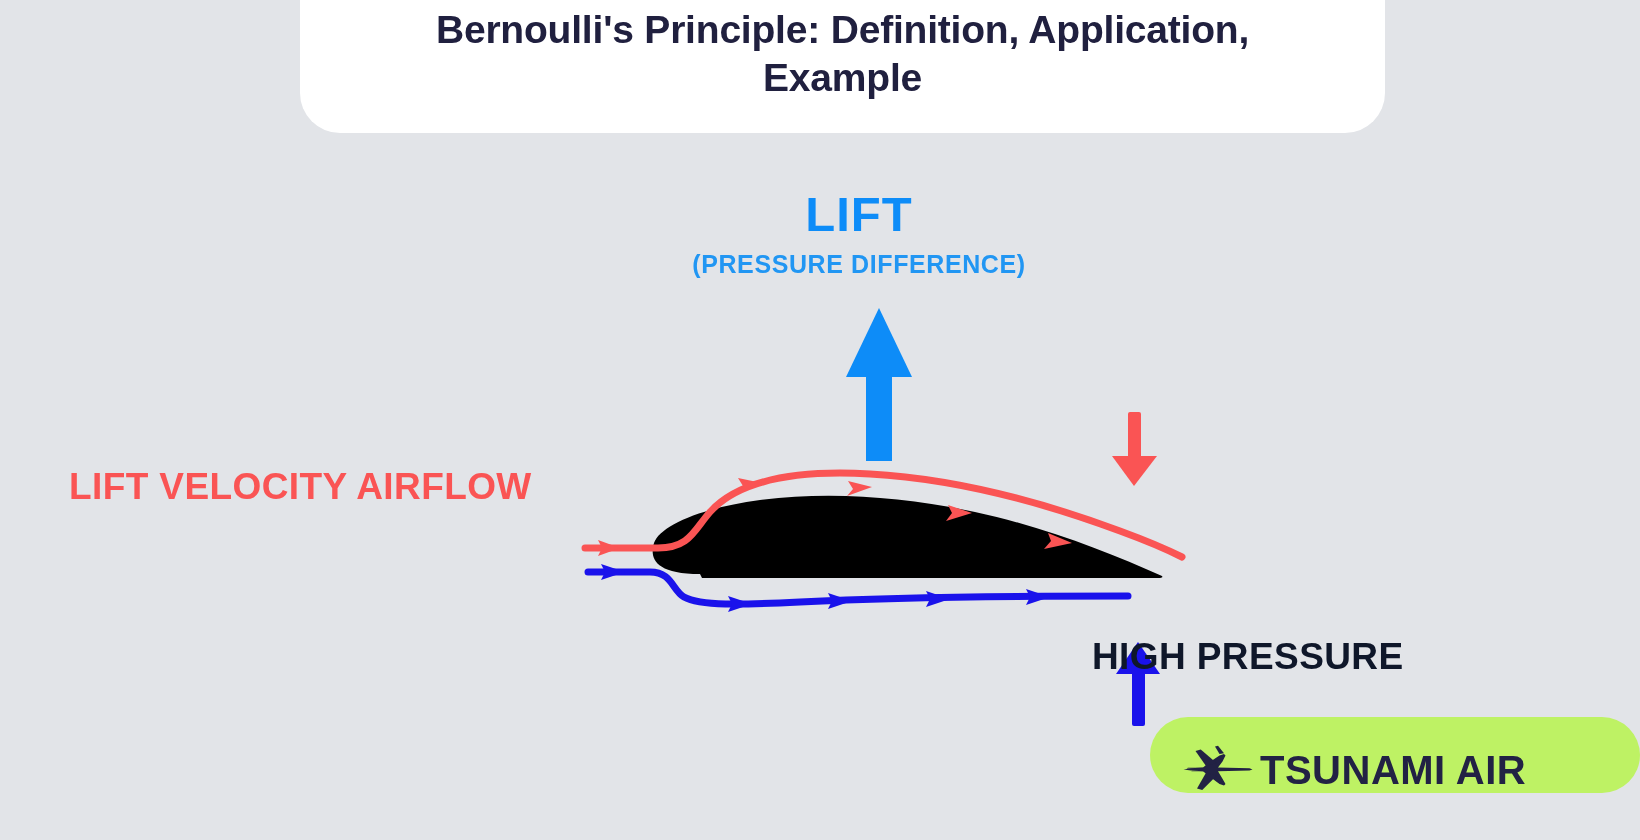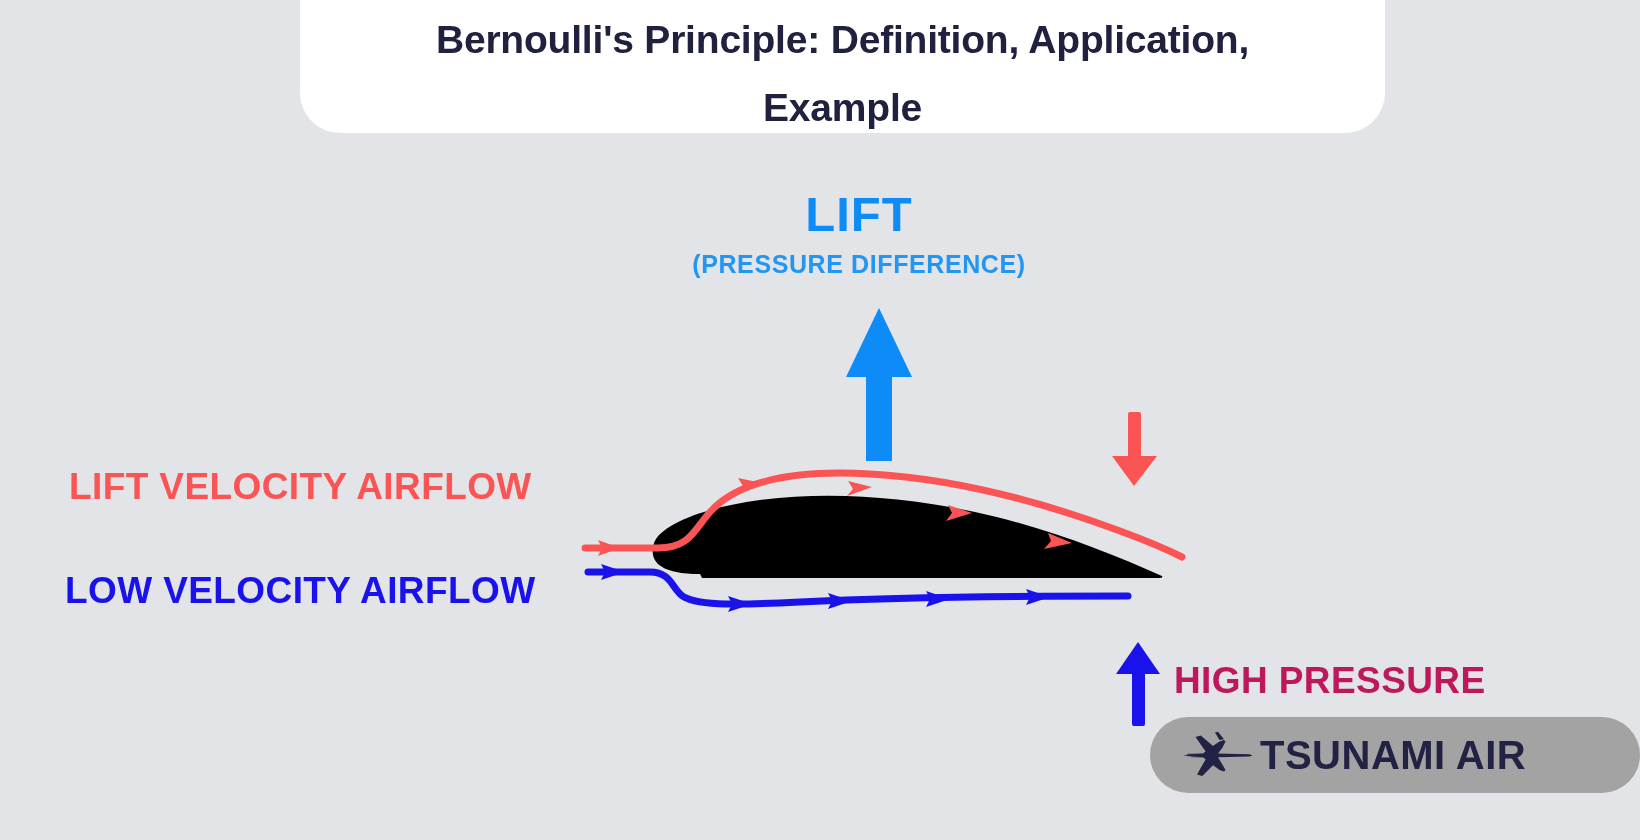--- a/index.html
+++ b/index.html
@@ -19,21 +19,21 @@
     width:1085px; height:173px;
     background:#ffffff;
     border-radius:40px;
     box-sizing:border-box;
     padding:46px 54px 0 54px;
     display:flex;align-items:flex-start;justify-content:center;
   }
   .title-text{
     font-family:"Liberation Sans", sans-serif;
     font-size:39px;
-    line-height:68px;
+    line-height:48px;
     font-weight:700;
     color:#20203f;
     text-align:center;
     letter-spacing:-0.2px;
     max-width:980px;
   }
 
   
   .lbl{position:absolute;white-space:nowrap;font-weight:700;}
 
@@ -54,32 +54,32 @@
   }
   .low-velocity{
     left:65px;top:570px;
     font-size:37px;letter-spacing:0.4px;color:#1a12eb;
   }
   .low-pressure{
     left:1118px;top:418px;
     font-size:37px;letter-spacing:0.4px;color:#fa5454;
   }
   .high-pressure{
-    left:1174px;top:636px;
-    font-size:37px;letter-spacing:0.4px;color:#be185d;margin-top:24px;
+    left:1092px;top:636px;
+    font-size:37px;letter-spacing:0.4px;color:#0f172a;
   }
 
   
   .logo-pill{
     position:absolute;
     left:1150px;top:717px;
     width:490px;height:76px;
-    background:#a3a3a3;
+    background:#bef264;
     border-radius:38px;
-    display:flex;align-items:center;
+    display:flex;align-items:flex-end;
     box-sizing:border-box;
     padding-left:30px;
   }
   .logo-mark{width:76px;height:48px;flex:0 0 auto;margin-right:4px;}
   .logo-text{
     font-size:40px;font-weight:600;color:#222244;
     letter-spacing:0.5px;
     font-family:"Liberation Sans", sans-serif;
   }
 </style>
@@ -144,21 +144,20 @@
   </svg>
 
   <div class="title-card">
     <div class="title-text">Bernoulli's Principle: Definition, Application, Example</div>
   </div>
 
   <div class="lbl lift-title">LIFT</div>
   <div class="lbl lift-sub">(PRESSURE DIFFERENCE)</div>
 
   <div class="lbl high-velocity">LIFT VELOCITY AIRFLOW</div>
-  <div class="lbl low-velocity">LOW VELOCITY AIRFLOW</div>
 
   <div class="lbl high-pressure">HIGH PRESSURE</div>
 
   <div class="logo-pill">
     <svg class="logo-mark" viewBox="0 0 100 64">
       <g fill="#222244">
 
         <path d="M30 30 L40 22 L52 14 L58 12 L60 14 L56 22 L50 30 L92 31
                  L96 32.5 L92 34 L50 35 L56 45 L60 52 L58 54 L52 52 L40 43 L30 35
                  L14 34 L4 32.5 L14 31 Z"></path>

